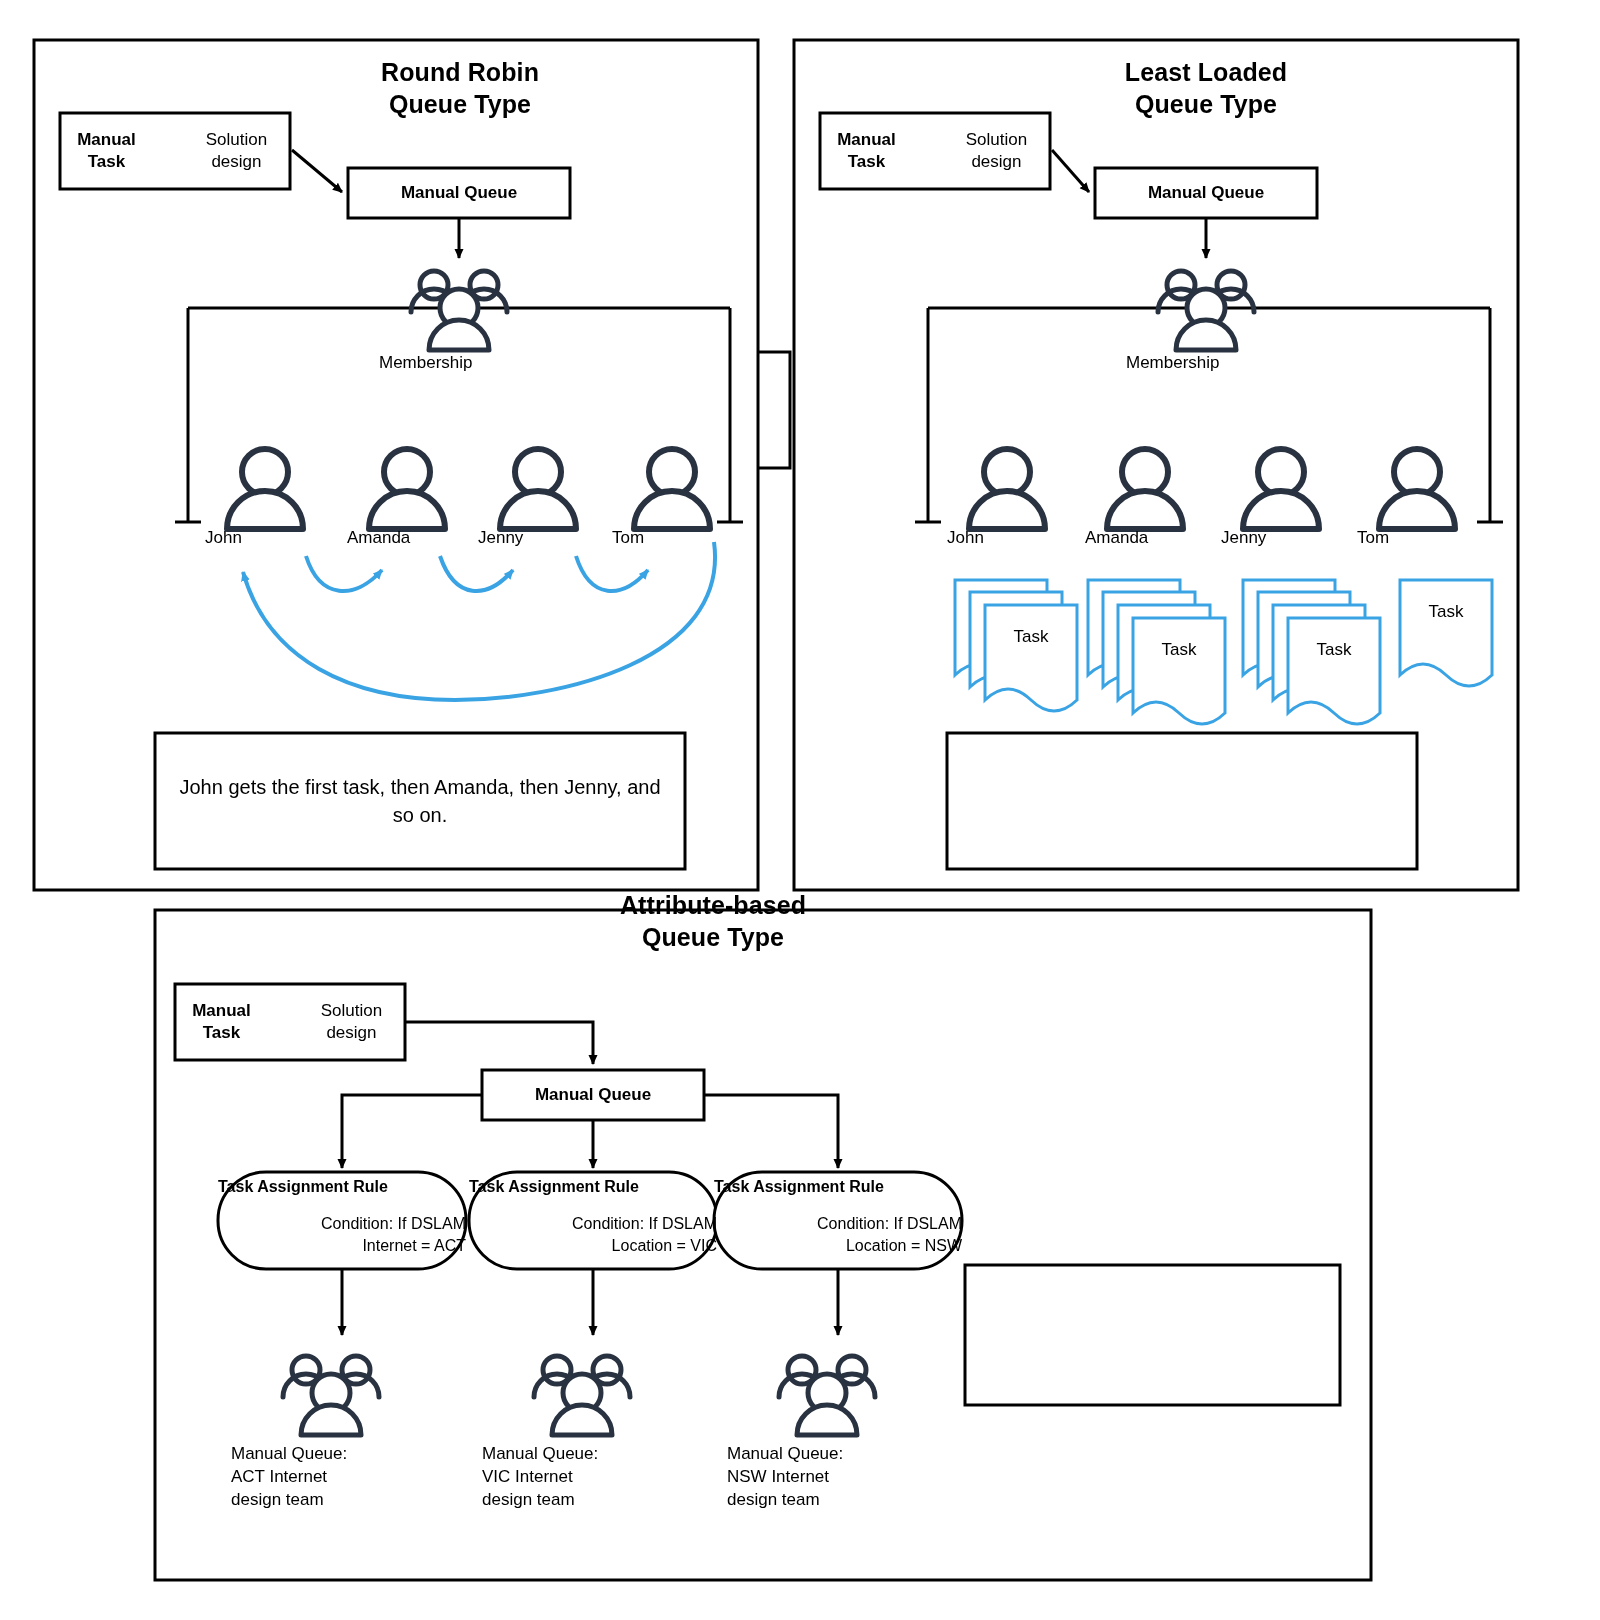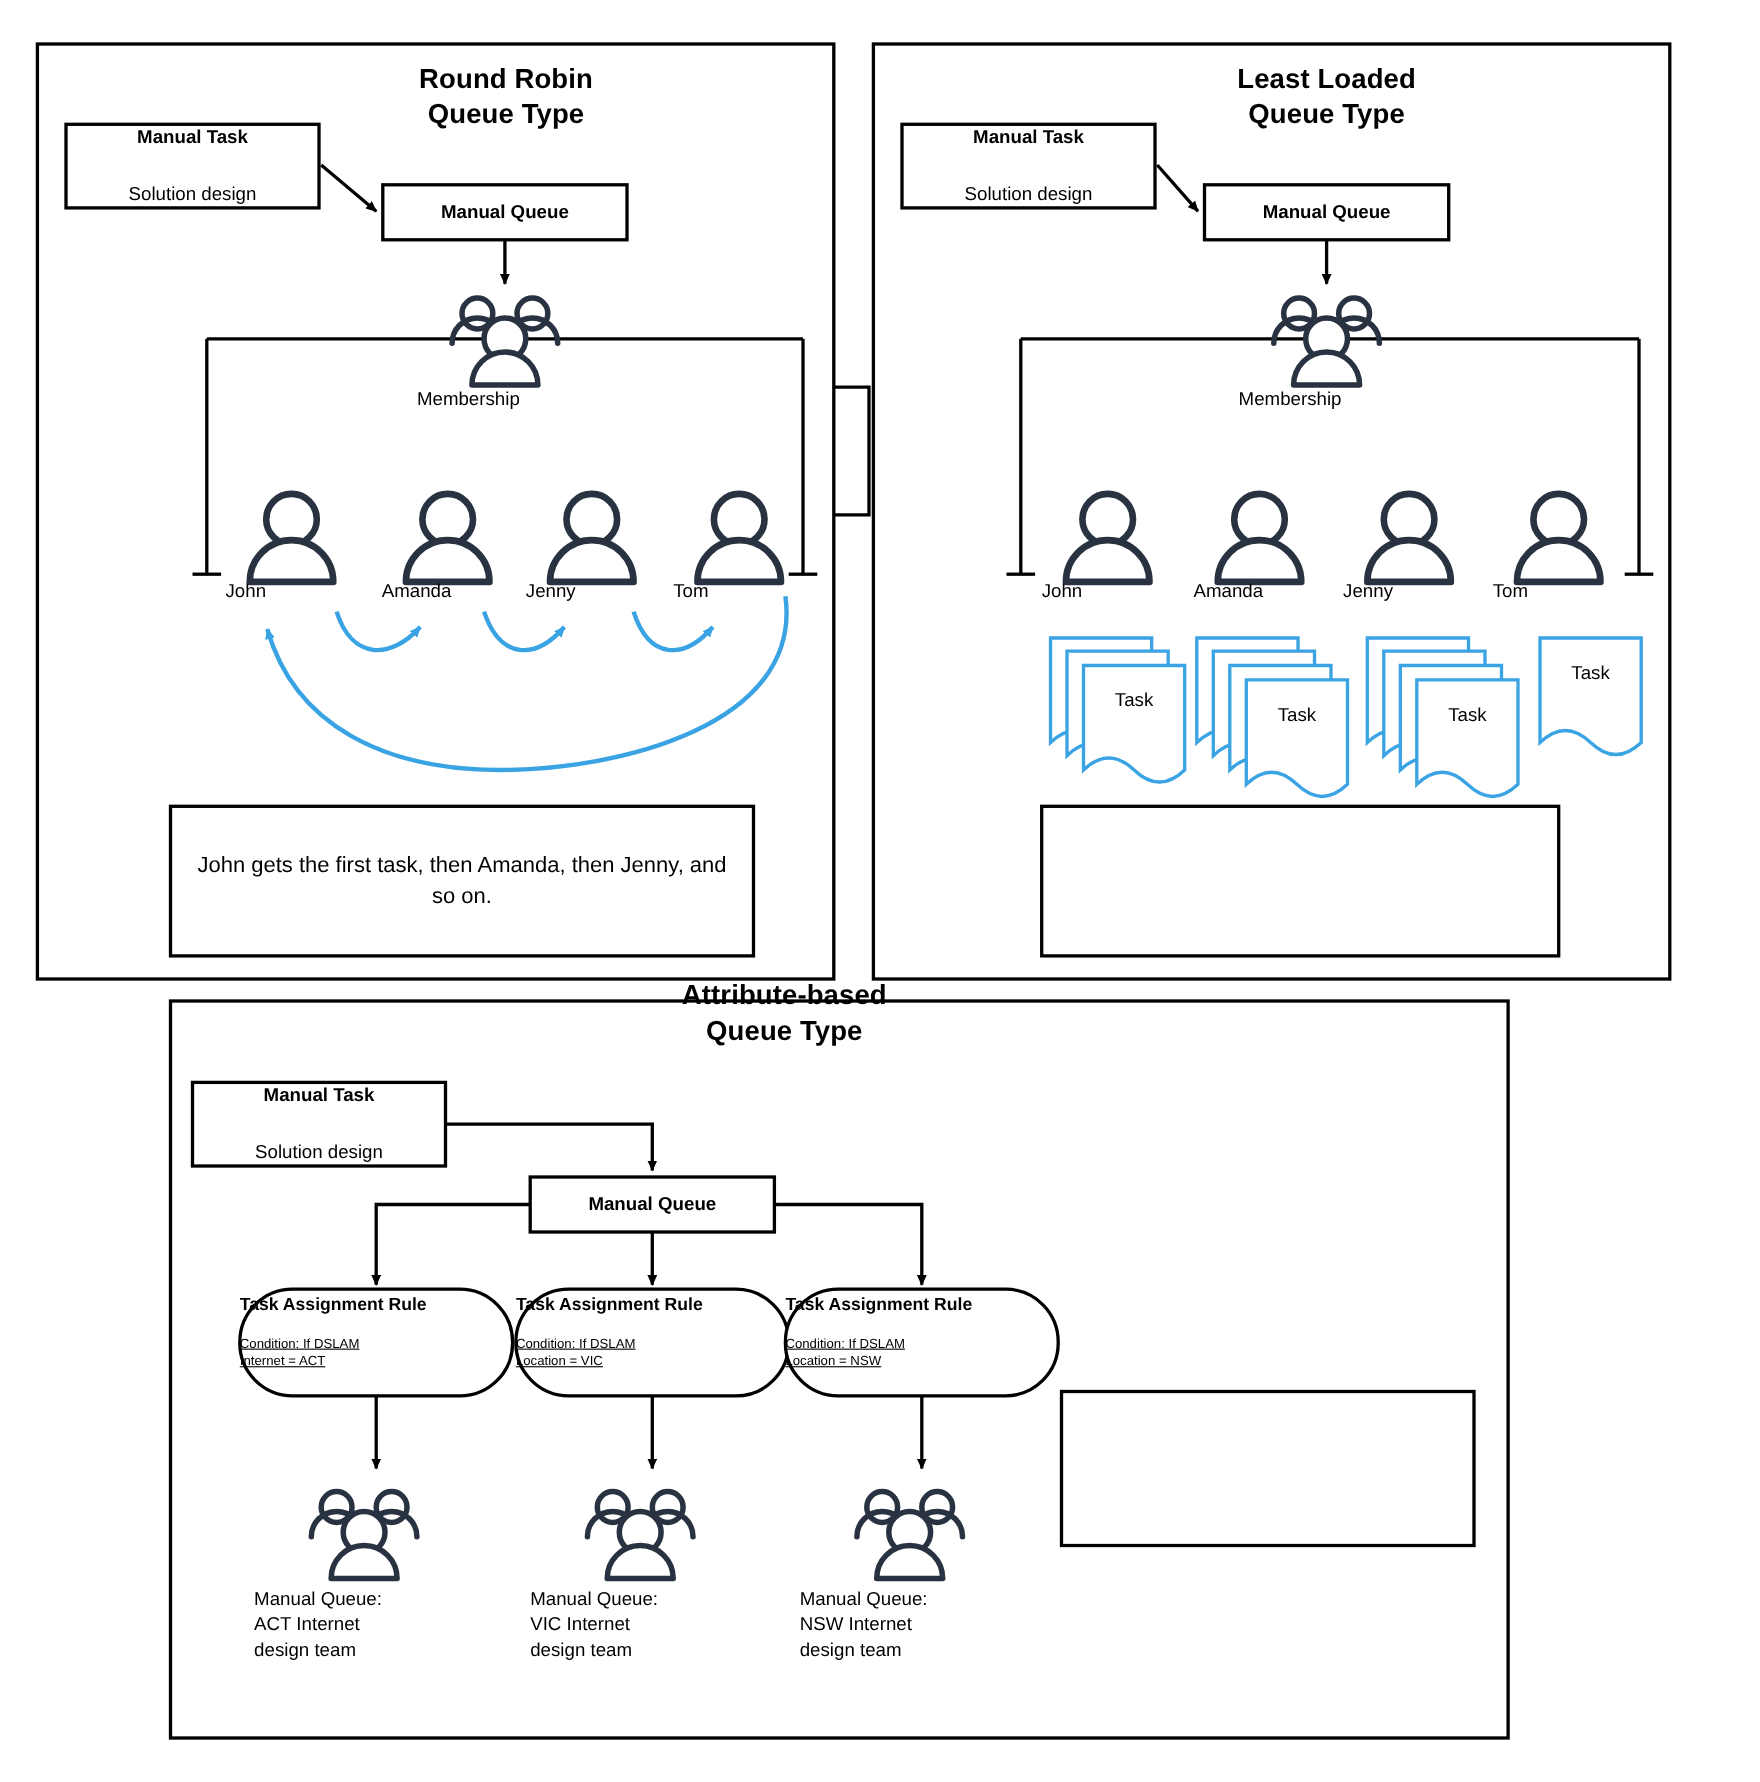--- a/index.html
+++ b/index.html
@@ -13,23 +13,23 @@
   .txt{position:absolute;}
   .panel-title{
     font-size:25px;font-weight:bold;text-align:center;line-height:1.28;
     letter-spacing:0.1px;
   }
   .box-title{font-size:17px;font-weight:bold;text-align:center;line-height:1.3;}
   .box-sub{font-size:17px;font-weight:normal;text-align:center;line-height:1.3;}
   .node-label{font-size:17px;line-height:1.35;font-weight:normal;}
   .callout-text{font-size:20px;font-weight:normal;text-align:center;line-height:1.42;}
   .rule-title{font-size:16px;font-weight:bold;text-align:left;}
-  .rule-body{font-size:12px;font-weight:normal;text-align:left;line-height:1.35;text-decoration:underline;}
+  .rule-body{font-size:16px;font-weight:normal;text-align:right;line-height:1.35;}
   .task-label{font-size:17px;text-align:center;font-weight:normal;}
-  .center{display:flex;align-items:center;justify-content:center;flex-direction:column;gap:30px;}
+  .center{display:flex;align-items:center;justify-content:center;gap:30px;}
 </style>
 </head>
 <body>
 
 <div id="stage">
 
   <svg class="layer" viewBox="0 0 1600 1620">
     <defs>
       <marker id="ah" markerWidth="12" markerHeight="12" refX="9" refY="4.5" orient="auto" markerUnits="userSpaceOnUse">
         <path d="M0,0 L10,4.5 L0,9 z" fill="#000000"></path>

